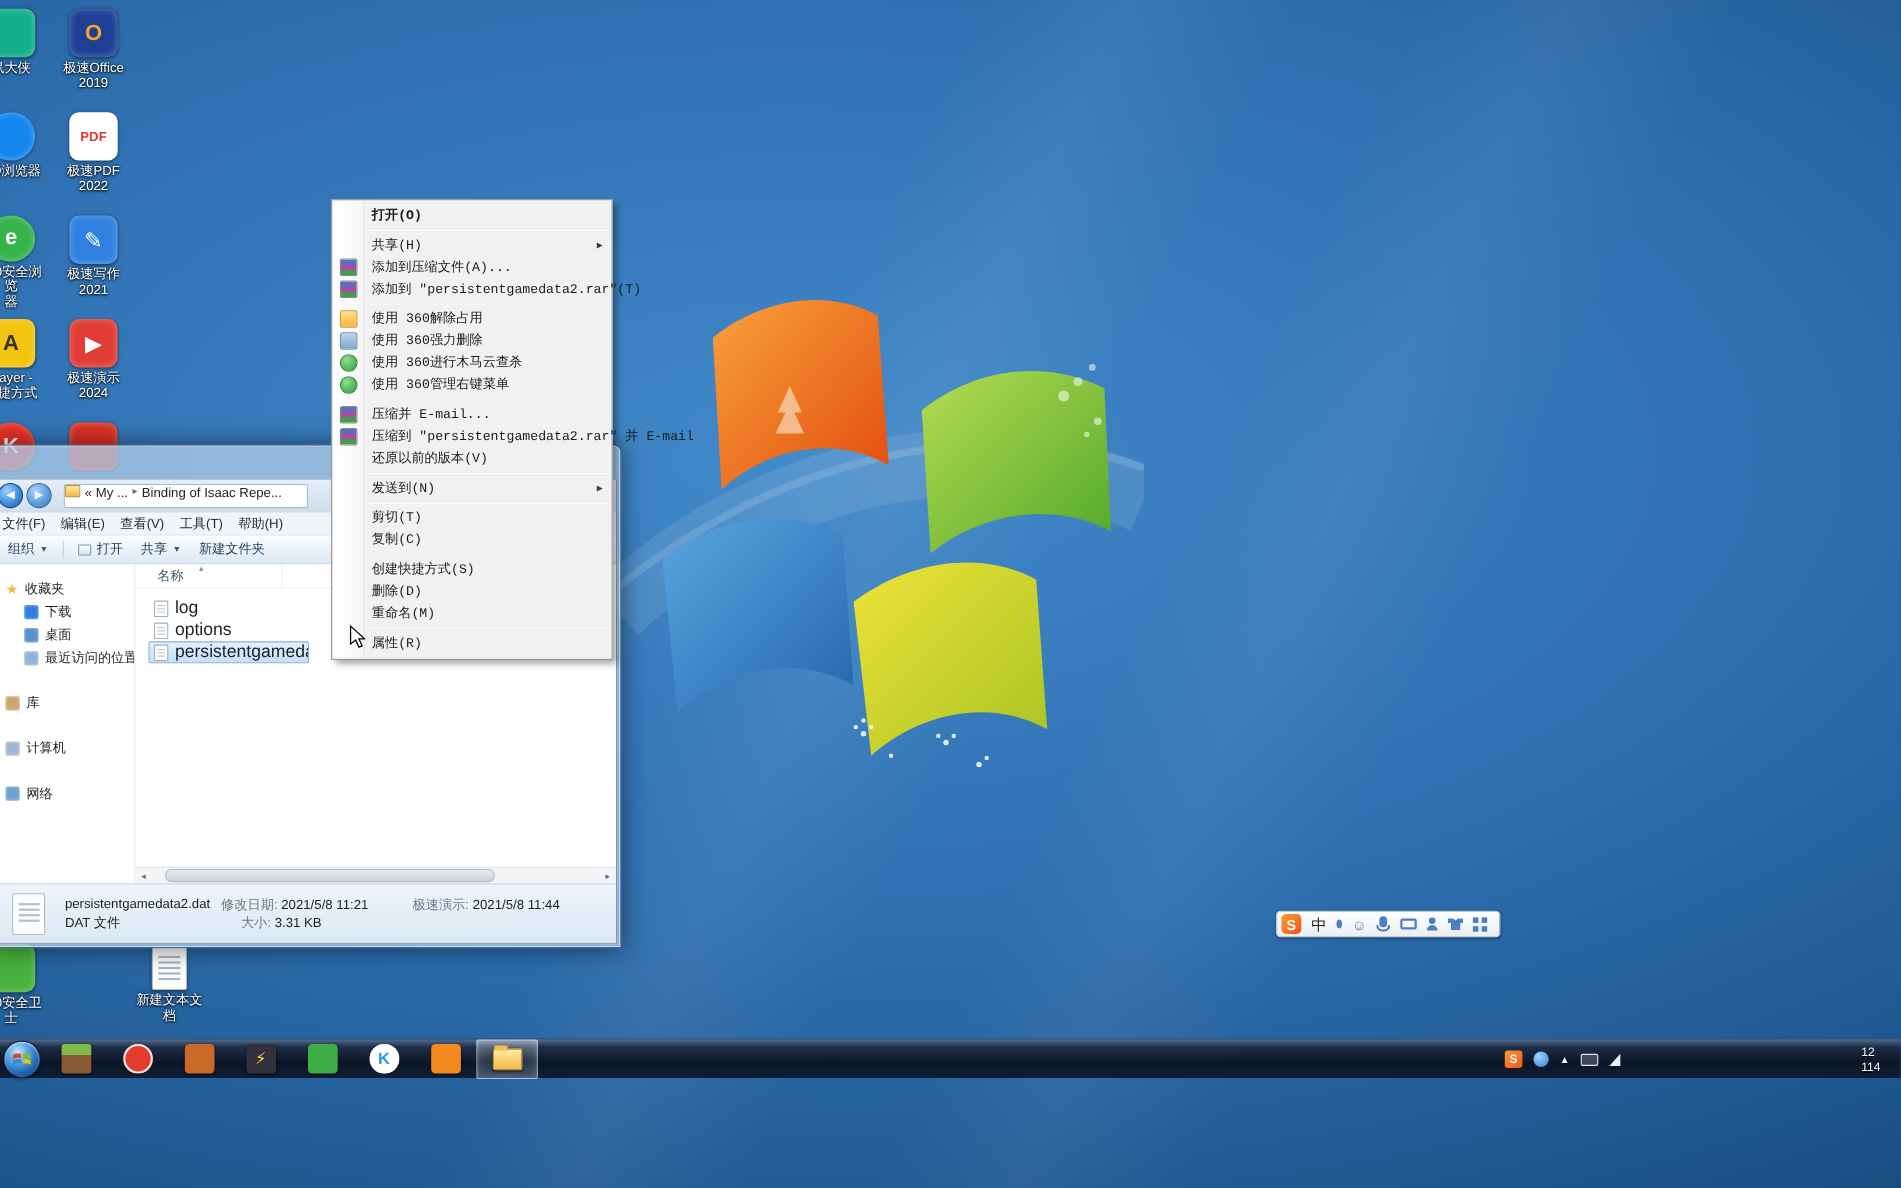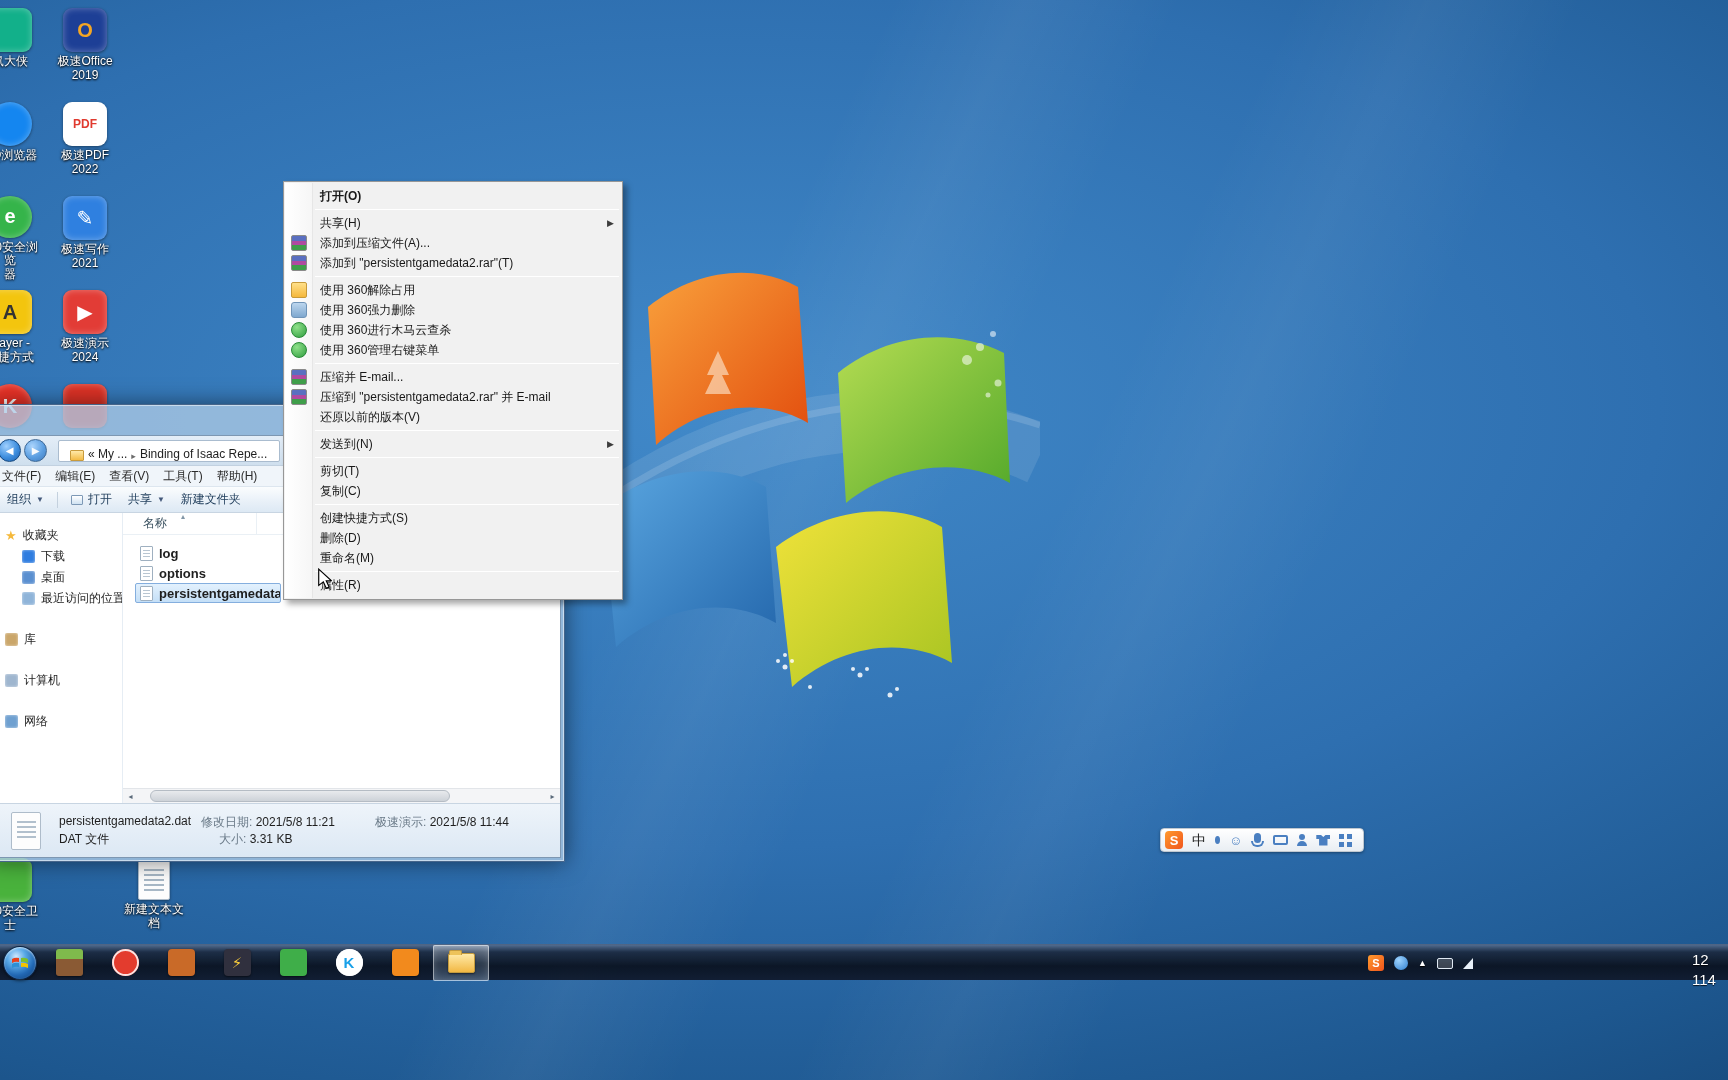--- a/index.html
+++ b/index.html
@@ -26,21 +26,21 @@
 #icon-360safe{position:absolute;left:-22px;top:858px;z-index:1;}
 #icon-newdoc{position:absolute;left:122px;top:860px;z-index:1;}
 
 
 .window{position:absolute;left:-10px;top:404px;width:575px;height:458px;z-index:5;border:1px solid #46658a;border-radius:7px 7px 0 0;background:rgba(172,201,228,.78);box-shadow:0 0 22px rgba(0,0,0,.5),inset 0 0 0 1px rgba(255,255,255,.5);}
 .win-titlebar{height:30px;}
 .win-chrome{position:absolute;left:3px;right:3px;top:30px;bottom:3px;background:#eef4fa;border:1px solid #7d97b2;display:flex;flex-direction:column;overflow:hidden;}
 .win-nav{height:30px;background:linear-gradient(180deg,#e4eef8,#cfdfee);display:flex;align-items:center;border-bottom:1px solid #c2d1e0;flex:none;}
 .nav-orb{width:23px;height:23px;border-radius:50%;background:radial-gradient(circle at 35% 30%,#9fd0ff,#3e8ede 55%,#1c5fae);border:1px solid #17497f;color:#fff;display:flex;align-items:center;justify-content:center;font-size:10px;margin-left:3px;flex:none;}
 .nav-orb.fwd{opacity:.8;}
-.breadcrumb{margin-left:11px;width:222px;height:22px;background:#fff;border:1px solid #aabccf;border-radius:2px;display:flex;align-items:flex-end;font-size:12px;color:#1e1e1e;padding:0 11px;gap:4px;overflow:hidden;white-space:nowrap;}
+.breadcrumb{margin-left:11px;width:222px;height:22px;background:#fff;border:1px solid #aabccf;border-radius:2px;display:flex;align-items:flex-start;font-size:12px;color:#1e1e1e;padding:0 0;gap:4px;overflow:hidden;white-space:nowrap;}
 .bc-folder{width:14px;height:11px;background:linear-gradient(180deg,#ffe9a8,#f3bb45);border:1px solid #c89b3c;border-radius:1px;flex:none;}
 .bc-sep{color:#6b6b6b;font-size:9px;}
 .win-menu{height:21px;display:flex;align-items:center;background:#f0f5fa;border-bottom:1px solid #dde6ef;font-size:12px;color:#2b2b2b;flex:none;}
 .win-menu span{padding:0 7px;}
 .win-cmd{height:26px;display:flex;align-items:center;background:linear-gradient(180deg,#fbfdfe,#e8f0f8 60%,#dde9f4);border-bottom:1px solid #c8d5e2;font-size:12px;color:#1e3c5a;padding-left:4px;flex:none;}
 .cmd-item{padding:3px 8px;display:flex;align-items:center;gap:5px;white-space:nowrap;}
 .cmd-sep{width:1px;height:16px;background:#c4d1de;margin:0 5px;flex:none;}
 .caret{font-size:8px;color:#44597a;}
 .win-glyph{width:12px;height:10px;border:1px solid #7d99b6;background:linear-gradient(180deg,#fff,#cfe2f2);border-radius:1px;display:inline-block;}
 .win-body{flex:1;display:flex;background:#fff;overflow:hidden;}
@@ -48,36 +48,36 @@
 .nav-item{height:21px;display:flex;align-items:center;gap:6px;padding-left:10px;white-space:nowrap;overflow:hidden;}
 .nav-item.lvl1{padding-left:27px;}
 .nav-item.section{margin-top:20px;}
 .nav-ic{width:13px;height:13px;border-radius:2px;flex:none;box-shadow:inset 0 0 3px rgba(255,255,255,.6);}
 .nav-star{color:#f5b93c;font-size:13px;line-height:13px;flex:none;}
 .file-col{flex:1;display:flex;flex-direction:column;}
 .list-header{height:22px;display:flex;border-bottom:1px solid #eaf0f5;flex:none;}
 .col-name{width:134px;padding-left:20px;font-size:12px;color:#39505f;display:flex;align-items:center;position:relative;border-right:1px solid #eaf0f5;}
 .sort-glyph{position:absolute;top:-1px;left:58px;font-size:8px;color:#8296a6;}
 .file-rows{flex:1;padding-top:8px;}
-.frow{height:20px;display:flex;align-items:center;gap:6px;margin-left:12px;width:146px;padding-left:4px;border:1px solid transparent;border-radius:2px;font-size:13px;color:#1e1e1e;white-space:nowrap;overflow:hidden;font-weight:bold;}
+.frow{height:20px;display:flex;align-items:center;gap:6px;margin-left:12px;width:146px;padding-left:4px;border:1px solid transparent;border-radius:2px;font-size:16px;color:#1e1e1e;white-space:nowrap;overflow:hidden;}
 .frow.sel{background:linear-gradient(180deg,#e3f1fd,#c4dff7);border-color:#84aede;}
 .page-ic{width:13px;height:15px;background:#fff;border:1px solid #9fb0c0;border-radius:1px;position:relative;flex:none;}
 .page-ic::after{content:"";position:absolute;left:2px;top:3px;width:7px;height:1px;background:#b9c6d2;box-shadow:0 3px 0 #b9c6d2,0 6px 0 #b9c6d2;}
 .hscroll{height:15px;display:flex;align-items:center;background:#f4f5f7;border-top:1px solid #e2e5e9;flex:none;}
 .hs-btn{width:15px;text-align:center;font-size:8px;color:#5a6a7a;line-height:15px;}
 .hs-track{flex:1;height:15px;position:relative;}
 .hs-thumb{position:absolute;left:12px;top:1px;height:12px;width:300px;background:linear-gradient(180deg,#e8eaed,#cdd2d8);border:1px solid #b5bcc4;border-radius:7px;}
 .details{height:54px;background:linear-gradient(180deg,#eef4fa,#dce8f4);border-top:1px solid #c8d5e2;position:relative;font-size:12px;flex:none;}
 .big-ic{position:absolute;left:16px;top:8px;width:30px;height:38px;background:#fdfdfd;border:1px solid #aebcca;border-radius:2px;}
 .big-ic::before{content:"";position:absolute;left:5px;top:8px;width:19px;height:2px;background:#b2c0cd;box-shadow:0 5px 0 #b2c0cd,0 10px 0 #b2c0cd,0 15px 0 #b2c0cd;}
 .d-abs{position:absolute;white-space:nowrap;color:#1e1e1e;}
 .d-label{color:#6a7a88;}
 
 
-.ctx{position:absolute;left:283px;top:181px;width:340px;z-index:20;background:#f1f1f1;border:1px solid #979797;box-shadow:4px 4px 6px rgba(0,0,0,.35);padding:4px 0 4px 0;}
+.ctx{position:absolute;left:301px;top:181px;width:256px;z-index:20;background:#f1f1f1;border:1px solid #979797;box-shadow:4px 4px 6px rgba(0,0,0,.35);padding:4px 0 4px 0;font-family:Liberation Mono, monospace;}
 .ctx::before{content:"";position:absolute;left:1px;top:1px;bottom:1px;width:27px;background:linear-gradient(90deg,#fff,#f6f6f6);border-right:1px solid #e6e6e6;}
 .ctx-item{position:relative;height:20px;line-height:20px;font-size:12px;color:#191919;padding-left:36px;padding-right:20px;white-space:nowrap;}
 .ctx-item.bold{font-weight:bold;}
 .ctx-sub{position:absolute;right:8px;top:0;font-size:9px;color:#3c3c3c;}
 .ctx-sep{height:1px;background:#dcdcdc;border-bottom:1px solid #fff;margin:3px 3px 3px 31px;}
 .ctx-ic{position:absolute;left:7px;top:2px;width:16px;height:16px;border-radius:2px;}
 .ic-rar{background:linear-gradient(180deg,#5a6fc0 0 34%,#b04aa0 34% 67%,#3f9e4a 67% 100%);border:1px solid #8a8a8a;}
 .ic-s360y{background:linear-gradient(180deg,#ffe08a,#f5b83c);border:1px solid #c79a3a;}
 .ic-s360b{background:linear-gradient(180deg,#bcd6ee,#7fa8cf);border:1px solid #6f94b8;border-radius:3px;}
 .ic-s360g{background:radial-gradient(circle at 35% 30%,#8fe08a,#2f9e3f);border:1px solid #2a8a38;border-radius:50%;}
@@ -95,21 +95,21 @@
 .tb-ic span{font-size:15px;font-weight:bold;line-height:1;}
 .mc{background:linear-gradient(180deg,#7fba4c 0 36%,#8a5a34 36% 100%);border-radius:3px;}
 .i-folder{width:27px;height:20px;background:linear-gradient(180deg,#ffeaa8,#f2b844);border:1px solid #c49b3e;border-radius:2px;position:relative;box-shadow:0 1px 2px rgba(0,0,0,.5);}
 .i-folder::before{content:"";position:absolute;top:-4px;left:0;width:11px;height:4px;background:#edc35a;border:1px solid #c49b3e;border-bottom:none;border-radius:2px 2px 0 0;}
 .tray{position:absolute;left:1368px;top:0;height:36px;display:flex;align-items:center;gap:10px;}
 .tray-s{width:16px;height:16px;background:linear-gradient(135deg,#ff9a2e,#f0551c);border-radius:3px;color:#fff;font-size:11px;font-weight:bold;display:flex;align-items:center;justify-content:center;}
 .tray-blue{width:14px;height:14px;border-radius:50%;background:radial-gradient(circle at 35% 30%,#9fd4ff,#2f7fd0);}
 .tray-arrow{color:#fff;font-size:9px;text-shadow:0 1px 1px #000;}
 .tray-kbd{width:16px;height:11px;border:1px solid #dfe8f2;border-radius:2px;background:rgba(255,255,255,.2);}
 .tray-net{width:0;height:0;border-left:10px solid transparent;border-bottom:11px solid #e8f0f8;}
-.clock{position:absolute;left:1692px;top:5px;font-size:15px;color:#fff;line-height:1.3;text-shadow:0 1px 1px rgba(0,0,0,.8);}
+.clock{position:absolute;left:1692px;top:5px;font-size:11px;color:#fff;line-height:1.3;text-shadow:0 1px 1px rgba(0,0,0,.8);}
 
 
 .imebar{position:absolute;left:1160px;top:828px;z-index:25;height:24px;display:flex;align-items:center;gap:9px;background:linear-gradient(180deg,#ffffff,#e9eef3);border:1px solid #c0c8d0;border-radius:4px;padding:0 11px 0 4px;box-shadow:0 1px 3px rgba(0,0,0,.35);}
 .sogou-logo{width:18px;height:18px;border-radius:4px;background:linear-gradient(135deg,#ff9a2e,#f0551c);color:#fff;font-weight:bold;font-size:13px;display:flex;align-items:center;justify-content:center;}
 .ime-mode{font-size:14px;color:#222;line-height:1;}
 .i-dot{width:5px;height:8px;border-radius:50%;background:#4a7fc1;}
 .i-smile{color:#4a7fc1;font-size:13px;line-height:1;}
 .i-mic{width:7px;height:10px;background:#4a7fc1;border-radius:4px;position:relative;margin:0 3px 4px 3px;}
 .i-mic::after{content:"";position:absolute;left:-3px;right:-3px;bottom:-4px;height:4px;border:2px solid #4a7fc1;border-top:none;border-radius:0 0 6px 6px;}
 .i-kbd{width:15px;height:10px;border:2px solid #4a7fc1;border-radius:2px;}

